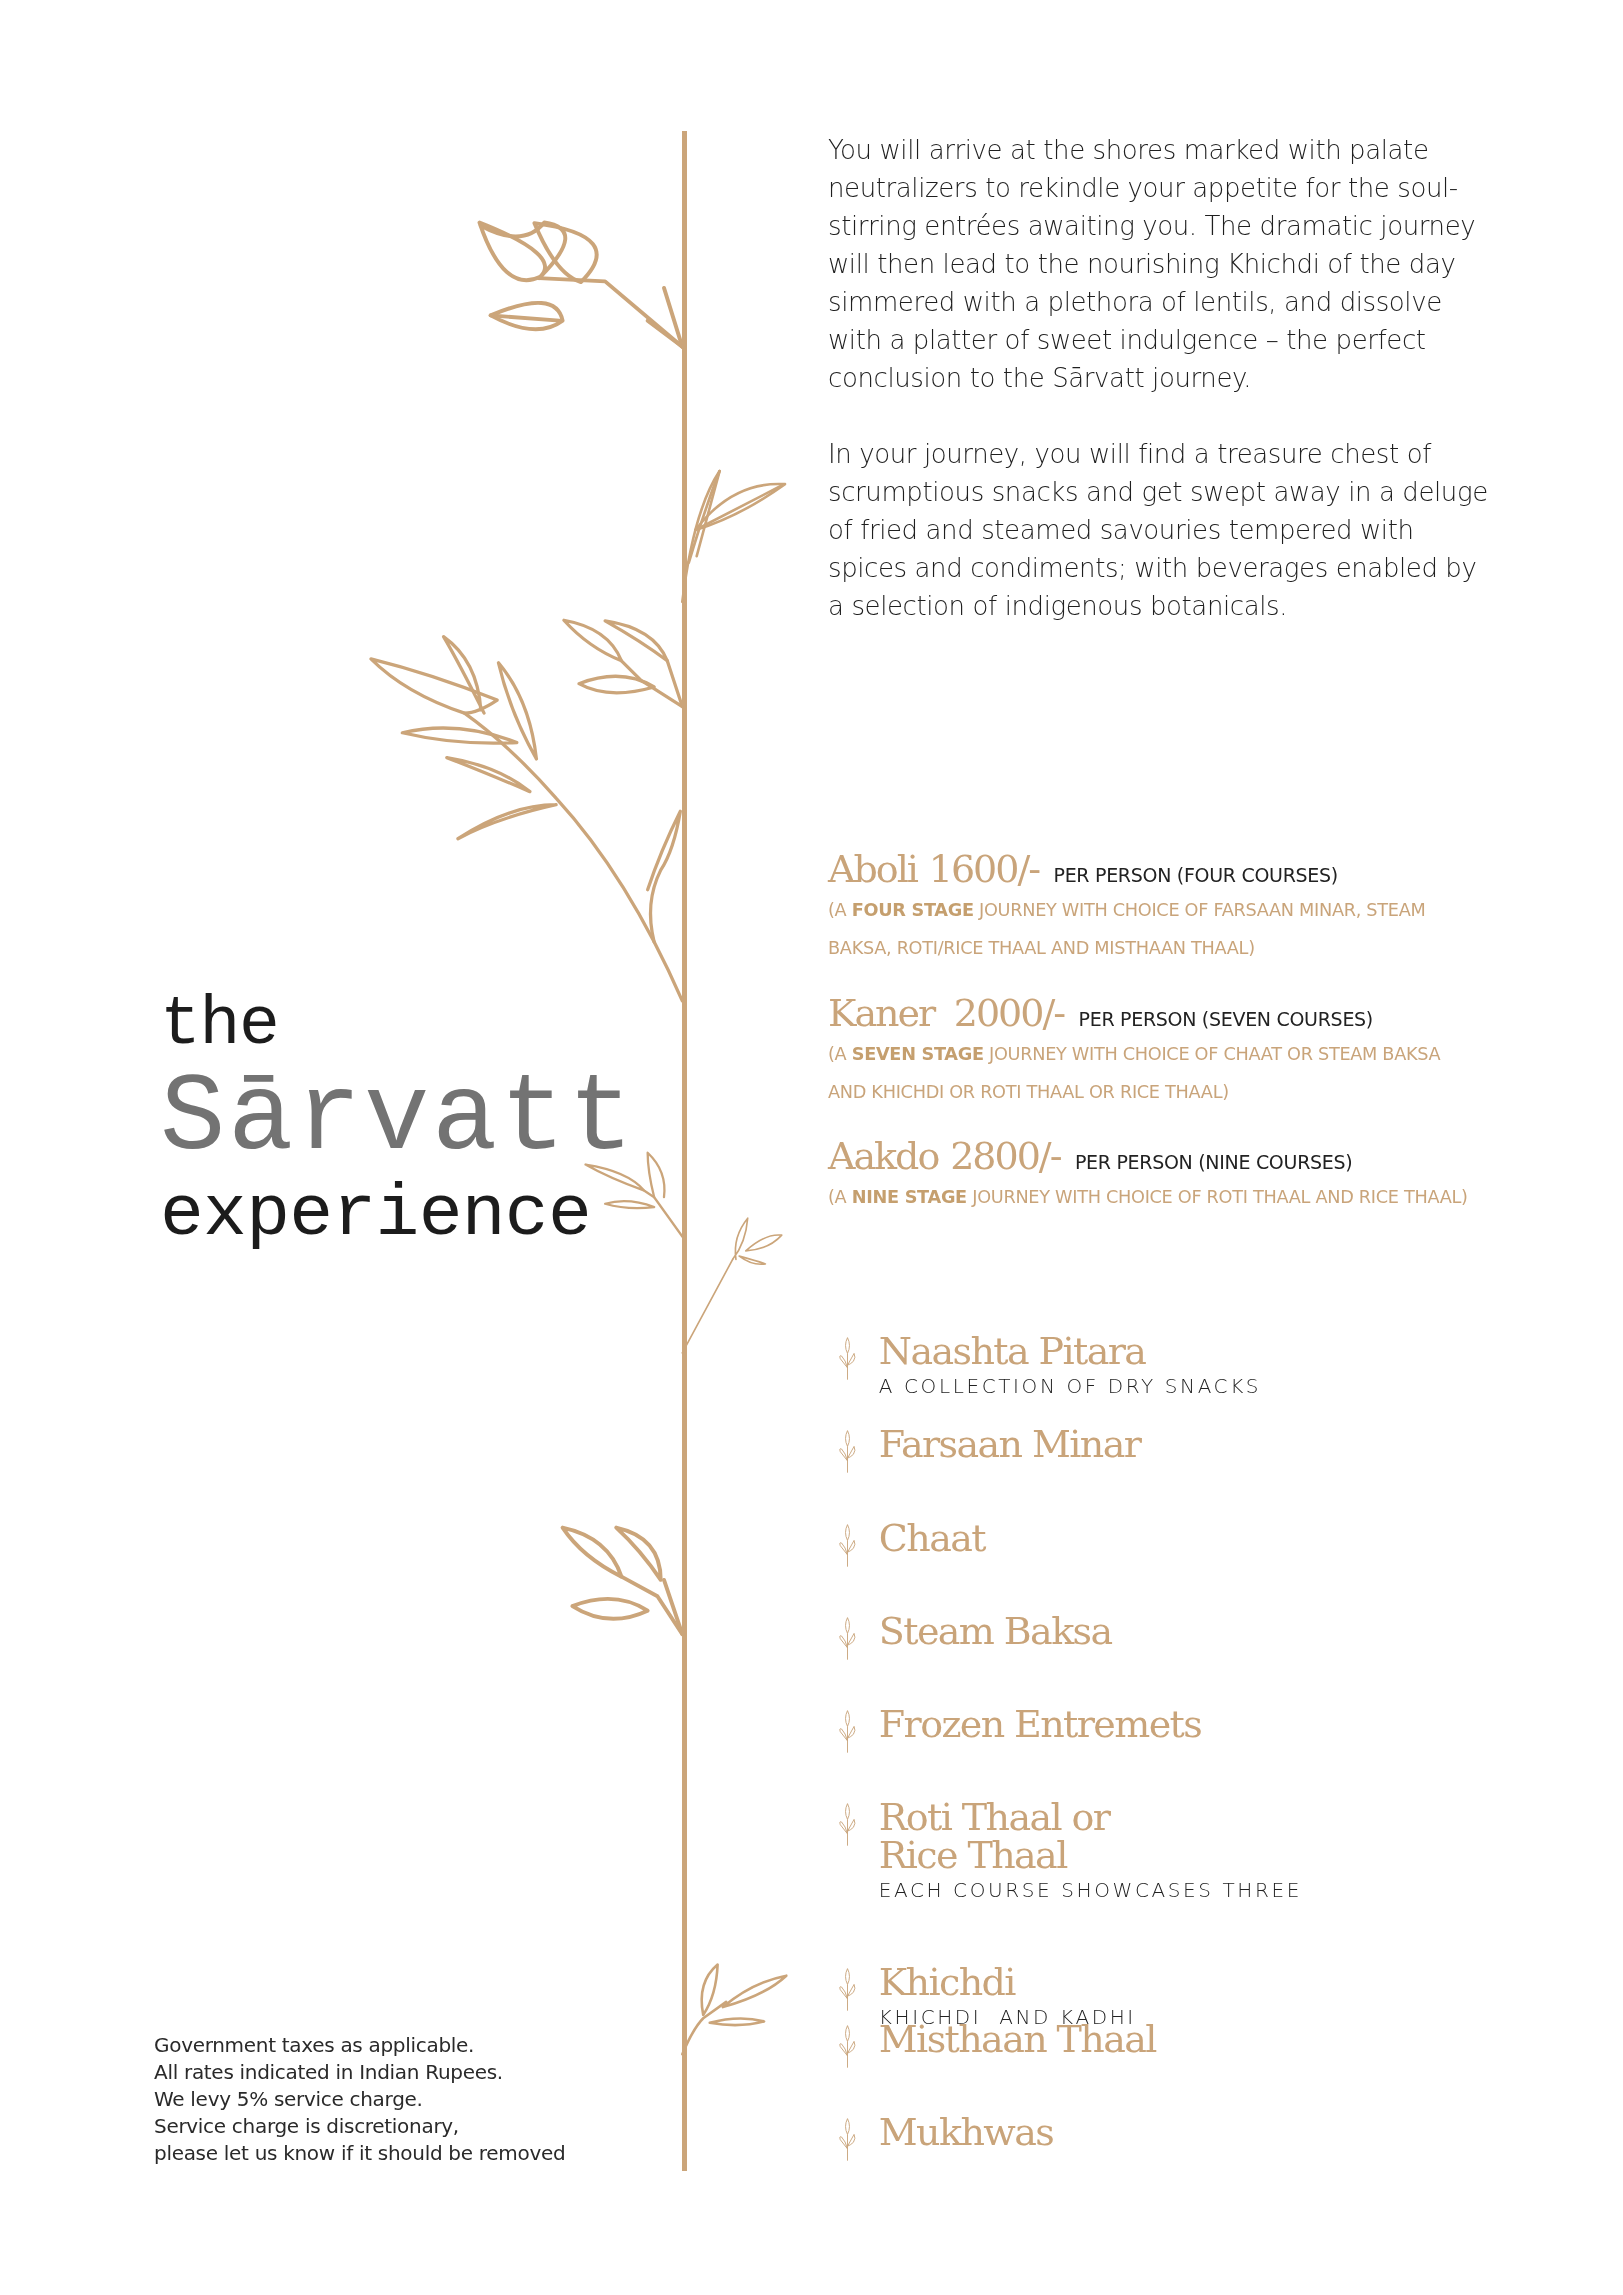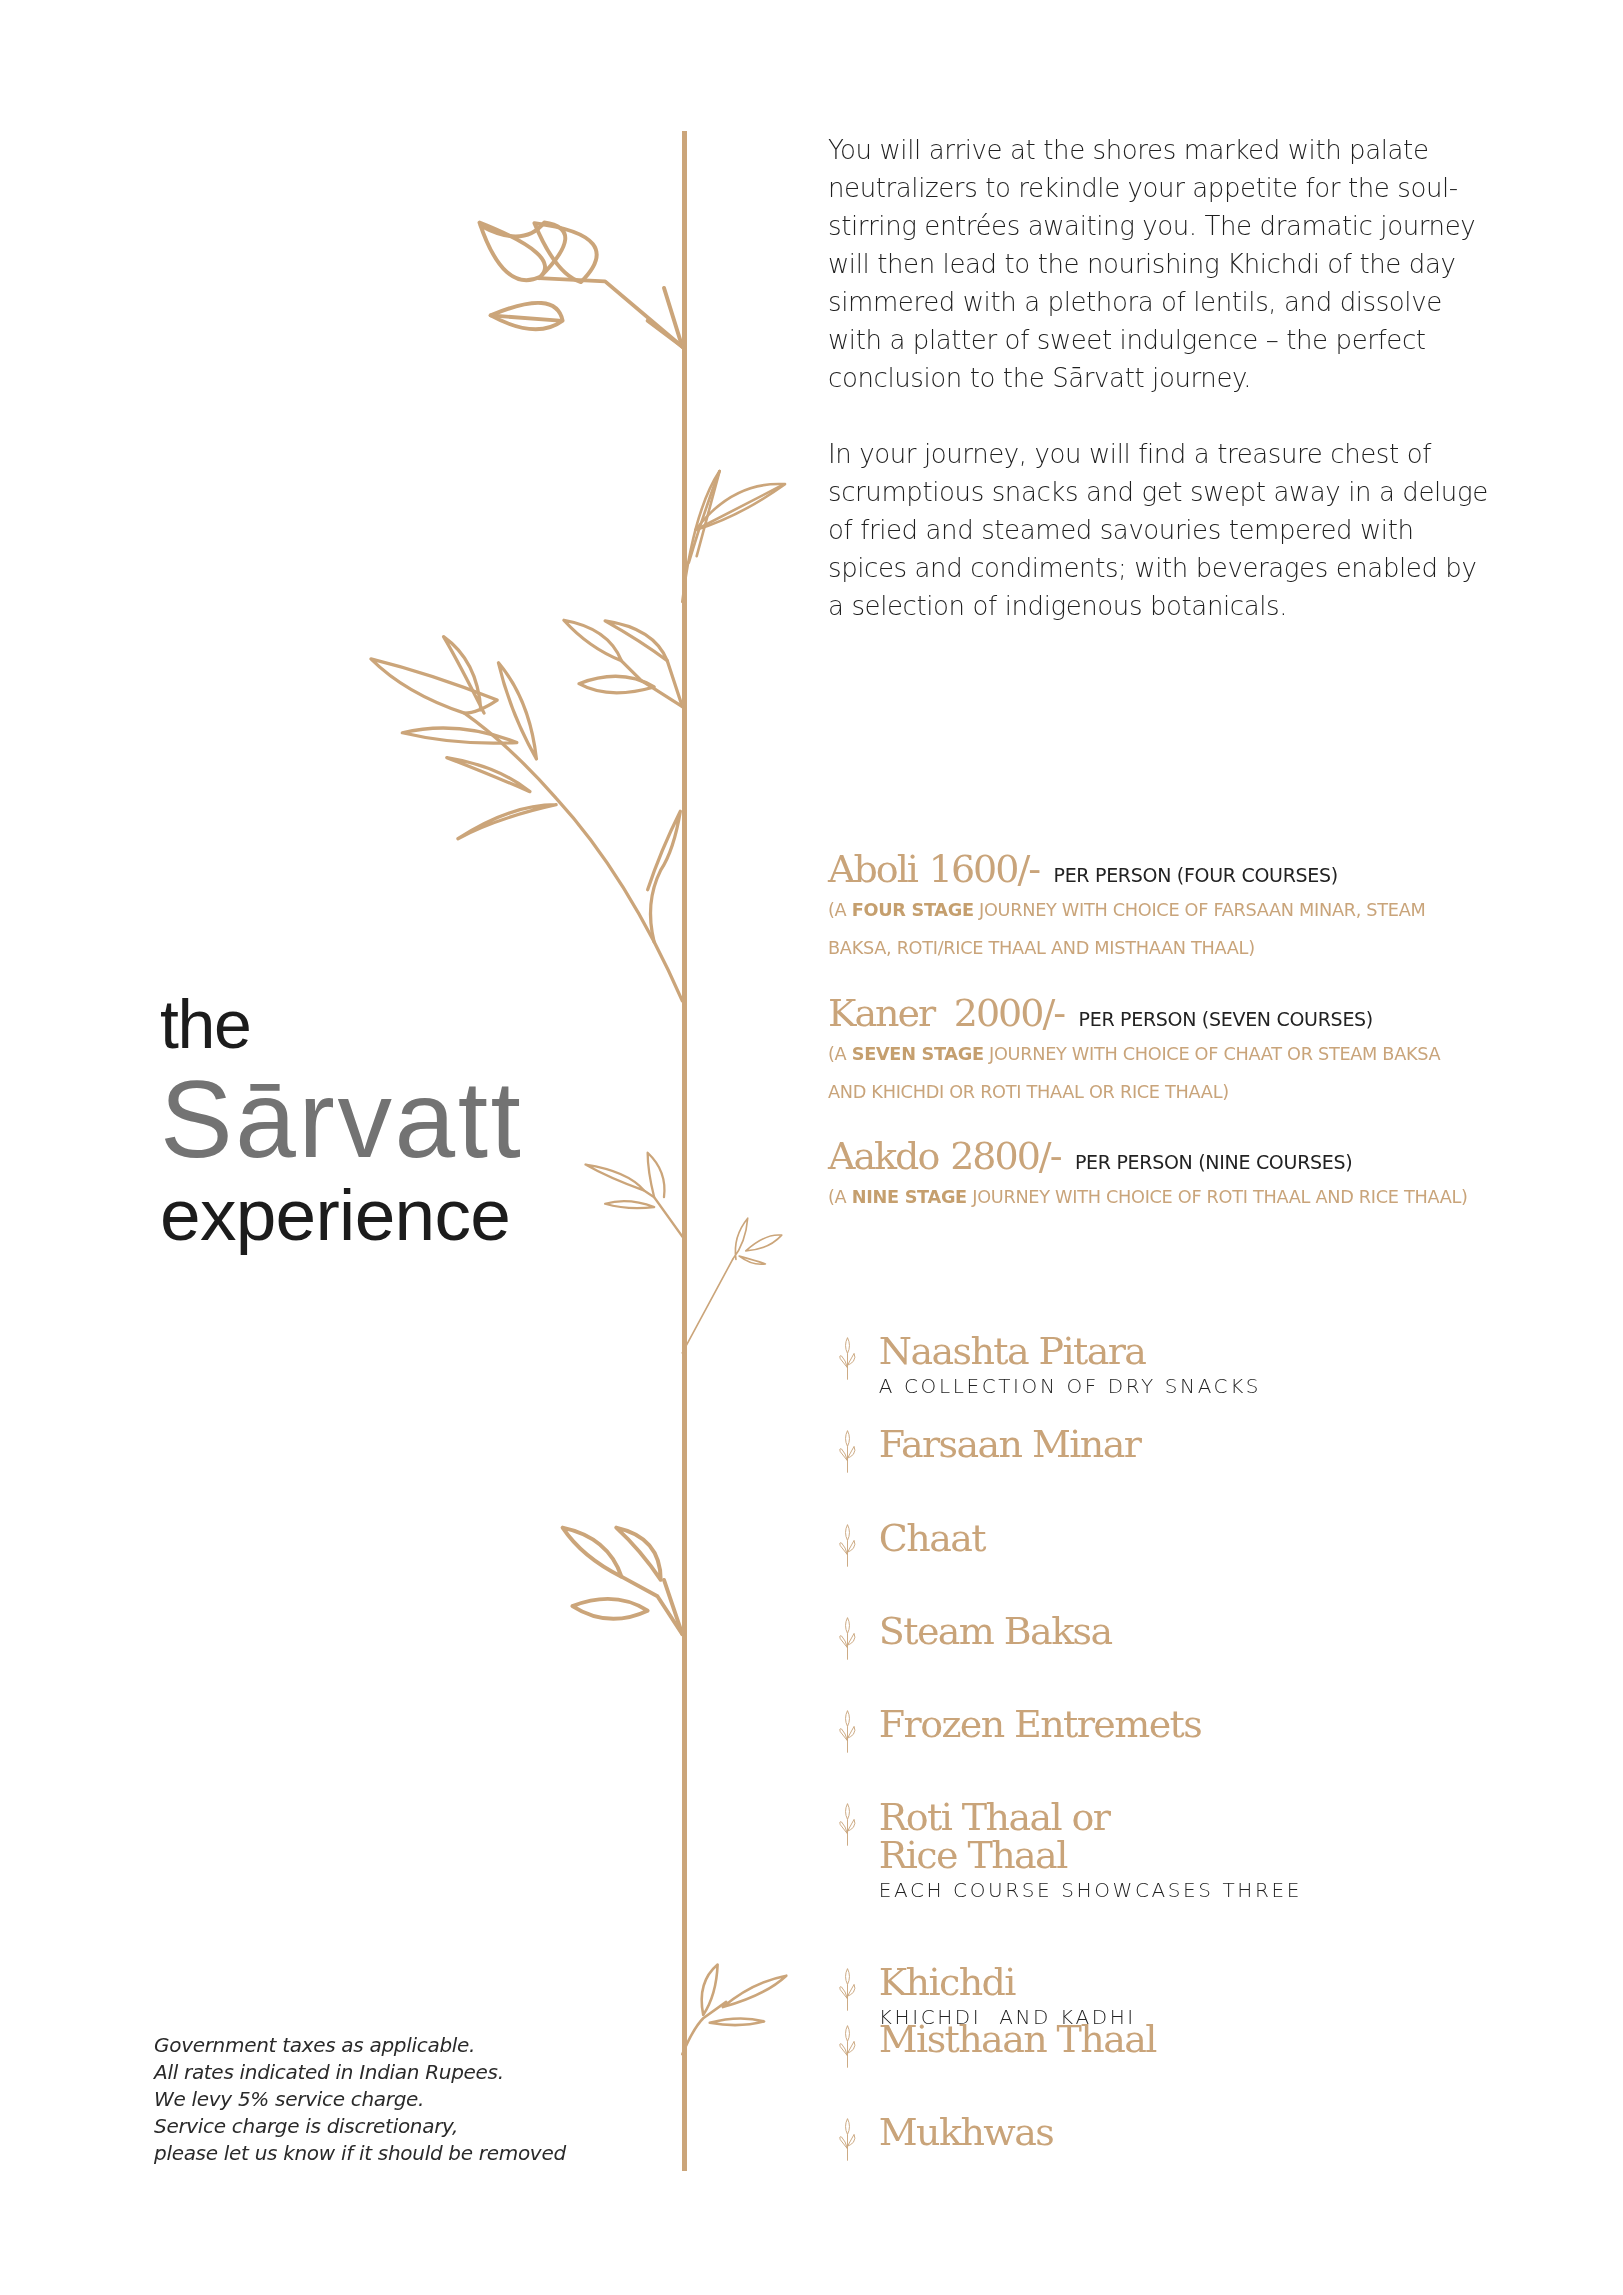--- a/index.html
+++ b/index.html
@@ -1,39 +1,39 @@
 <!DOCTYPE html>
 <html style="font-size:10.5px"><head>
 <meta charset="utf-8">
 <style>
   html, body { margin: 0; padding: 0; background: #ffffff; }
   body { width: 1623px; height: 2295px; position: relative; overflow: hidden; font-family: "DejaVu Sans", sans-serif; color: #1f1f1f; }
   .stem { position: absolute; left: 682px; top: 131px; width: 4.6px; height: 2040px; background: #cba57a; }
   svg.leaves { position: absolute; left: 0; top: 0; width: 1623px; height: 2295px; pointer-events: none; }
   .intro { position: absolute; left: 828px; top: 131px; width: 667px; font-family: "DejaVu Sans", sans-serif; font-weight: 300; font-size: 26px; line-height: 38px; color: #1f1f1f; letter-spacing: -0.4px; }
   .intro p { margin: 0 0 38px 0; }
-  .title-block { position: absolute; left: 160px; top: 982px; font-family: Liberation Sans, sans-serif; }
+  .title-block { position: absolute; left: 160px; top: 982px; font-family: Liberation Mono, monospace; }
   .t-the { font-size: 68px; line-height: 85px; color: #1c1c1c; letter-spacing: -1.3px; font-weight: 300; }
   .t-sarvatt { font-size: 109px; line-height: 105px; color: #737373; letter-spacing: 2.6px; }
   .t-exp { font-size: 73px; line-height: 85px; color: #1c1c1c; letter-spacing: -0.7px; }
   .pricing { position: absolute; left: 828px; top: 847px; width: 720px; }
   .tier { margin-bottom: 23.6px; }
   .tier-head { display: flex; align-items: baseline; white-space: nowrap; }
   .tier-name { font-family: "DejaVu Serif", serif; font-size: 38px; color: #c9a47a; letter-spacing: -2px; font-weight: 300; }
   .tier-price { font-family: "DejaVu Serif", serif; font-size: 38px; color: #c9a47a; letter-spacing: -2px; margin-left: 11.8px; }
   .tier-per { font-family: "DejaVu Sans", sans-serif; font-size: 19px; color: #222; margin-left: 14.4px; letter-spacing: -0.3px; }
   .tier-desc { font-family: "DejaVu Sans", sans-serif; font-size: 17.7px; line-height: 38px; color: #c9a47a; letter-spacing: -0.3px; width: 654px; }
   .tier-desc b { font-weight: 700; color: #c59f6e; }
   .courses { position: absolute; left: 828px; top: 1332px; width: 720px; }
   .course { position: absolute; left: 0; display: flex; }
   .course-icon { width: 39px; height: 46px; margin-top: 2.6px; }
   .course-text { margin-left: 11.8px; }
   .course-name { font-family: "DejaVu Serif", serif; font-size: 38px; line-height: 38px; color: #c9a47a; letter-spacing: -1.6px; }
   .course-sub { font-family: "DejaVu Sans", sans-serif; font-size: 20px; line-height: 26px; color: #222; letter-spacing: 2.6px; font-weight: 300; margin-top: 2.6px; }
-  .notes { position: absolute; left: 154px; top: 2032px; font-family: "DejaVu Sans", sans-serif; font-style: italic; font-size: 20px; line-height: 27px; color: #2a2a2a; letter-spacing: -0.3px; }
+  .notes { position: absolute; left: 154px; top: 2032px; font-family: "DejaVu Sans", sans-serif; font-size: 20px; line-height: 27px; color: #2a2a2a; letter-spacing: -0.3px; }
 </style>
 </head>
 <body>
 
 <div class="stem"></div>
 
 <svg class="leaves" viewBox="0 0 2481 3508">
   <g fill="none" stroke="#cba57a" stroke-width="6" stroke-linecap="round" stroke-linejoin="round">
 
     <g>

